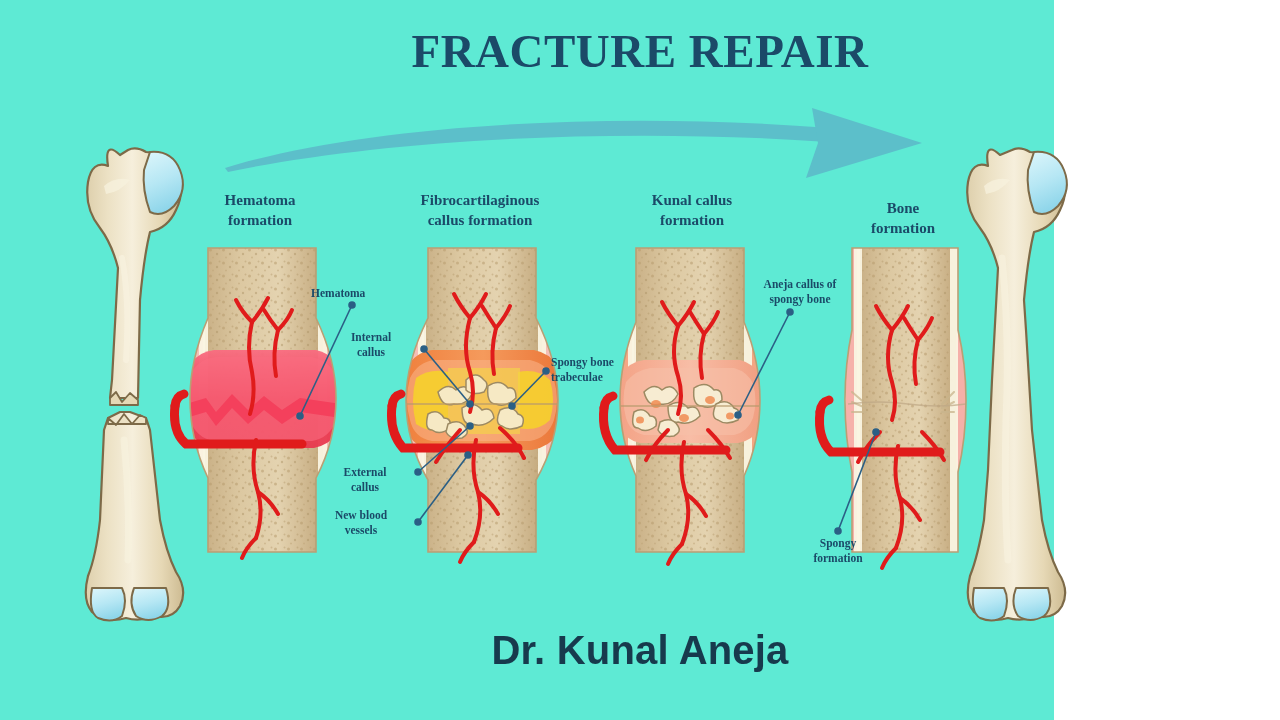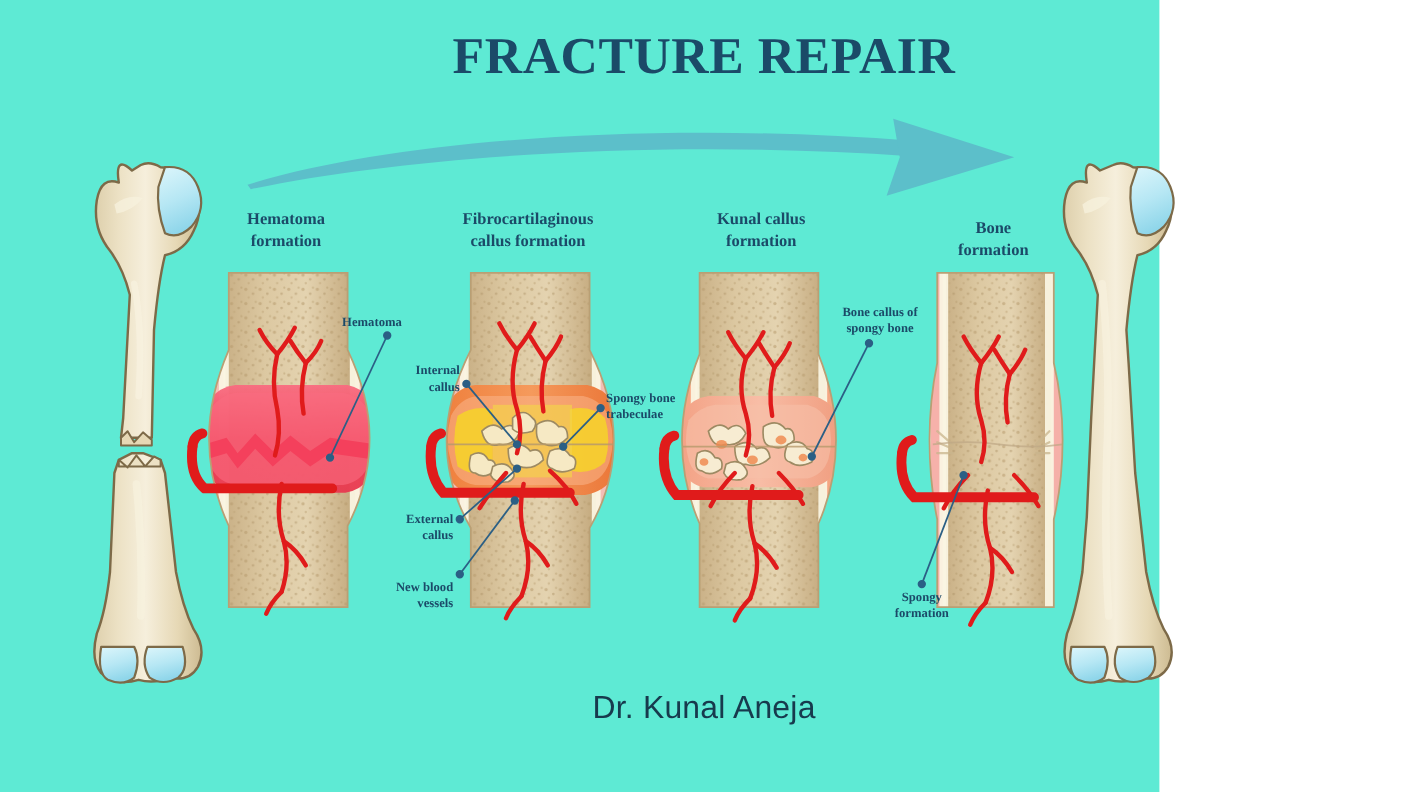--- a/index.html
+++ b/index.html
@@ -34,22 +34,22 @@
     color: #1b4a68;
     white-space: nowrap;
   }
   .signature {
     position: absolute;
     left: 0;
     top: 628px;
     width: 1280px;
     text-align: center;
     font-family: "Liberation Sans", sans-serif;
-    font-weight: normal;
-    font-size: 29px;
+    font-weight: bold;
+    font-size: 40px;
     color: #173a4d;
     letter-spacing: 0.2px;
     white-space: nowrap;
   }
   .stage-label {
     position: absolute;
     text-align: center;
     font-family: "Liberation Serif", serif;
     font-weight: bold;
     font-size: 15px;
@@ -58,21 +58,21 @@
   }
   .callout {
     position: absolute;
     font-family: "Liberation Serif", serif;
     font-weight: bold;
     font-size: 11.5px;
     line-height: 1.3;
     color: #1b4a68;
     white-space: nowrap;
   }
-  .callout.right { text-align: right; }
+  .callout.right { text-align: center; }
   .callout.left  { text-align: left; }
   .callout.center{ text-align: center; }
   svg.layer {
     position: absolute;
     left: 0;
     top: 0;
     width: 1280px;
     height: 720px;
     pointer-events: none;
   }
@@ -419,32 +419,32 @@
   <div class="callout right" style="left:324px; top:330px; width:94px;">
     <div>Internal</div>
     <div>callus</div>
   </div>
 
   <div class="callout right" style="left:318px; top:465px; width:94px;">
     <div>External</div>
     <div>callus</div>
   </div>
 
-  <div class="callout right" style="left:310px; top:508px; width:102px;margin-top:19px;">
+  <div class="callout right" style="left:310px; top:508px; width:102px;">
     <div>New blood</div>
     <div>vessels</div>
   </div>
 
   <div class="callout left" style="left:551px; top:355px;">
     <div>Spongy bone</div>
     <div>trabeculae</div>
   </div>
 
   <div class="callout center" style="left:740px; top:277px; width:120px;">
-    <div>Bone callus of</div>
+    <div>Aneja callus of</div>
     <div>spongy bone</div>
   </div>
 
   <div class="callout center" style="left:790px; top:536px; width:96px;">
     <div>Spongy</div>
     <div>formation</div>
   </div>
 
   <div class="signature">Dr. Kunal Aneja</div>
 

